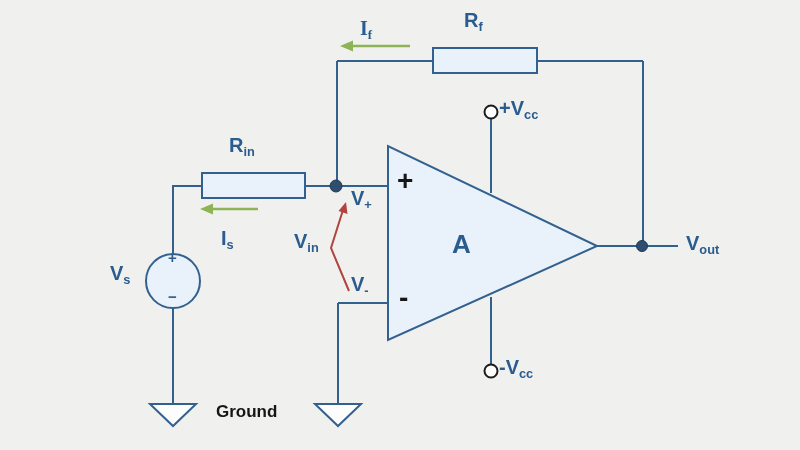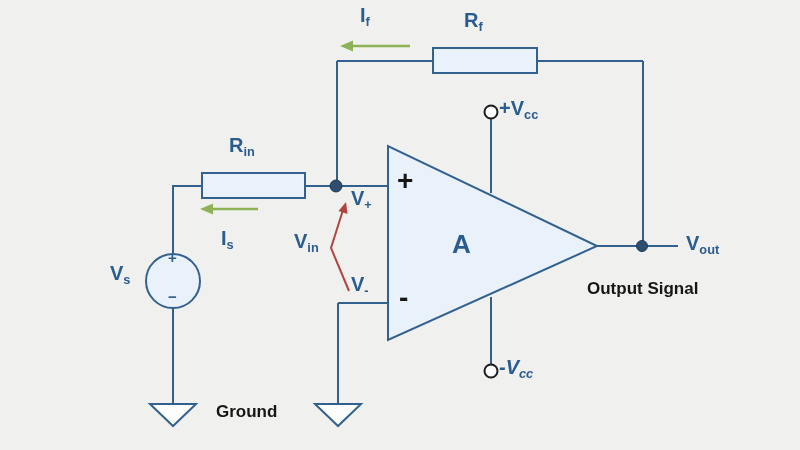--- a/index.html
+++ b/index.html
@@ -111,35 +111,34 @@
       <path class="gshaft" d="M258,209 H212"></path>
       <polygon class="ghead" points="200,209 213,203.5 213,214.5"></polygon>
     </g>
 
     <g>
       <path class="rshaft" d="M349,291 L331,248 L343,210"></path>
       <polygon class="rhead" points="346,202 347.5,214 338.5,211"></polygon>
     </g>
   </svg>
 
-  <div class="lbl" style="left:360px;top:5px;"><span>I</span><sub>f</sub></div>
+  <div class="lbl" style="left:360px;top:18px;font-family:Liberation Serif, serif;"><span>I</span><sub>f</sub></div>
   <div class="lbl" style="left:464px;top:10px;"><span>R</span><sub>f</sub></div>
   <div class="lbl" style="left:229px;top:135px;"><span>R</span><sub>in</sub></div>
   <div class="lbl" style="left:221px;top:228px;"><span>I</span><sub>s</sub></div>
   <div class="lbl" style="left:110px;top:263px;"><span>V</span><sub>s</sub></div>
   <div class="lbl" style="left:351px;top:188px;"><span>V</span><sub>+</sub></div>
   <div class="lbl" style="left:351px;top:274px;"><span>V</span><sub>-</sub></div>
   <div class="lbl" style="left:294px;top:231px;"><span>V</span><sub>in</sub></div>
   <div class="lbl" style="left:686px;top:233px;"><span>V</span><sub>out</sub></div>
   <div class="lbl" style="left:499px;top:98px;"><span>+V</span><sub>cc</sub></div>
-  <div class="lbl" style="left:499px;top:357px;font-style:italic;"><span>-V</span><sub>cc</sub></div>
+  <div class="lbl" style="left:499px;top:357px;"><span>-V</span><sub>cc</sub></div>
   <div class="lbl big" style="left:452px;top:231px;">A</div>
 
   <div class="pin" style="left:397px;top:167px;">+</div>
   <div class="pin" style="left:399px;top:284px;">-</div>
 
   <div class="srcmark" style="left:168px;top:250px;">+</div>
   <div class="srcmark" style="left:168px;top:289px;">−</div>
 
   <div class="annot" style="left:216px;top:397px;margin-top:6px;">Ground</div>
-  <div class="annot" style="left:587px;top:280px;">Output Signal</div>
 
 </div>
 
 </body></html>

